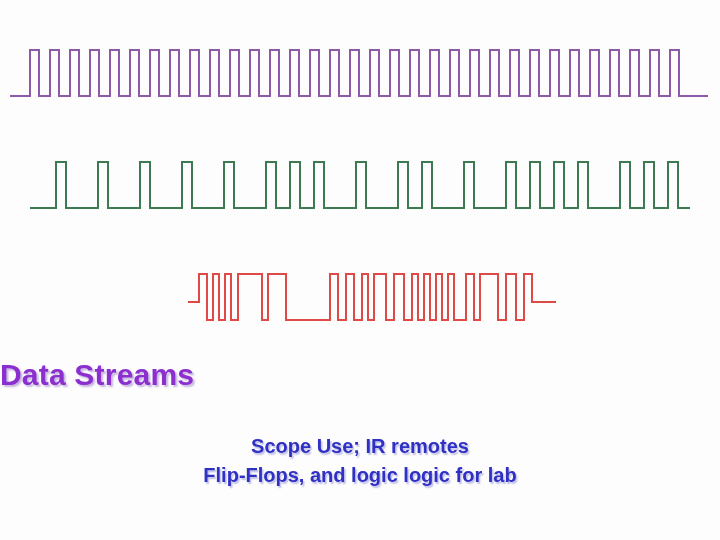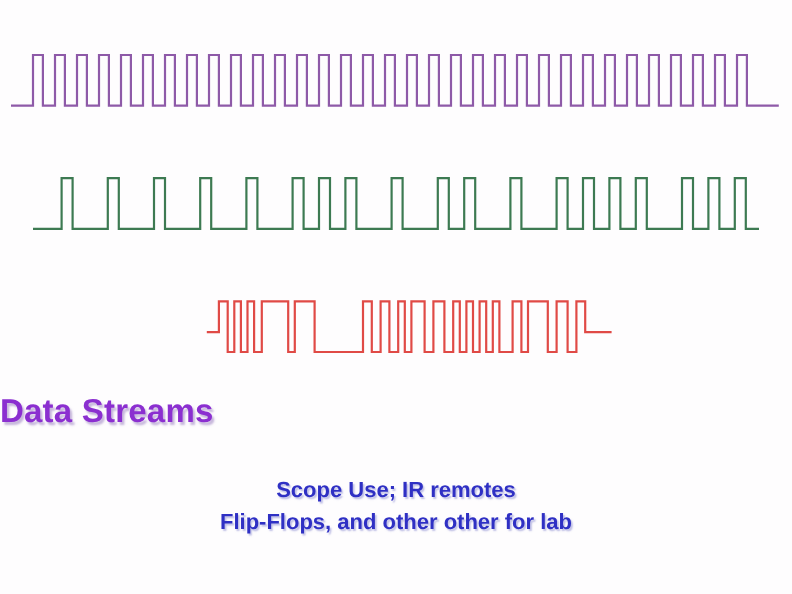--- a/index.html
+++ b/index.html
@@ -90,16 +90,16 @@
         <polyline points="188,40 199,40 199,12 207,12 207,58 213,58 213,12 219,12 219,58 225,58 225,12 231,12 231,58 238,58 238,12 262,12 262,58 268,58 268,12 286,12 286,58 330,58 330,12 338,12 338,58 346,58 346,12 354,12 354,58 362,58 362,12 368,12 368,58 374,58 374,12 386,12 386,58 394,58 394,12 404,12 404,58 412,58 412,12 418,12 418,58 424,58 424,12 430,12 430,58 436,58 436,12 442,12 442,58 448,58 448,12 454,12 454,58 466,58 466,12 474,12 474,58 480,58 480,12 498,12 498,58 506,58 506,12 516,12 516,58 524,58 524,12 532,12 532,40 556,40" fill="none" stroke="#e04a46" stroke-width="2" stroke-linejoin="miter" stroke-linecap="butt"></polyline>
       </svg>
   </div>
 
   <div class="title-block">
     <h1 class="slide-title">Data Streams</h1>
   </div>
 
   <div class="subtitle-block">
     <p class="subtitle-line">Scope Use; IR remotes</p>
-    <p class="subtitle-line">Flip-Flops, and other other for lab</p>
+    <p class="subtitle-line">Flip-Flops, and logic logic for lab</p>
   </div>
 
 </div>
 
 </body></html>

